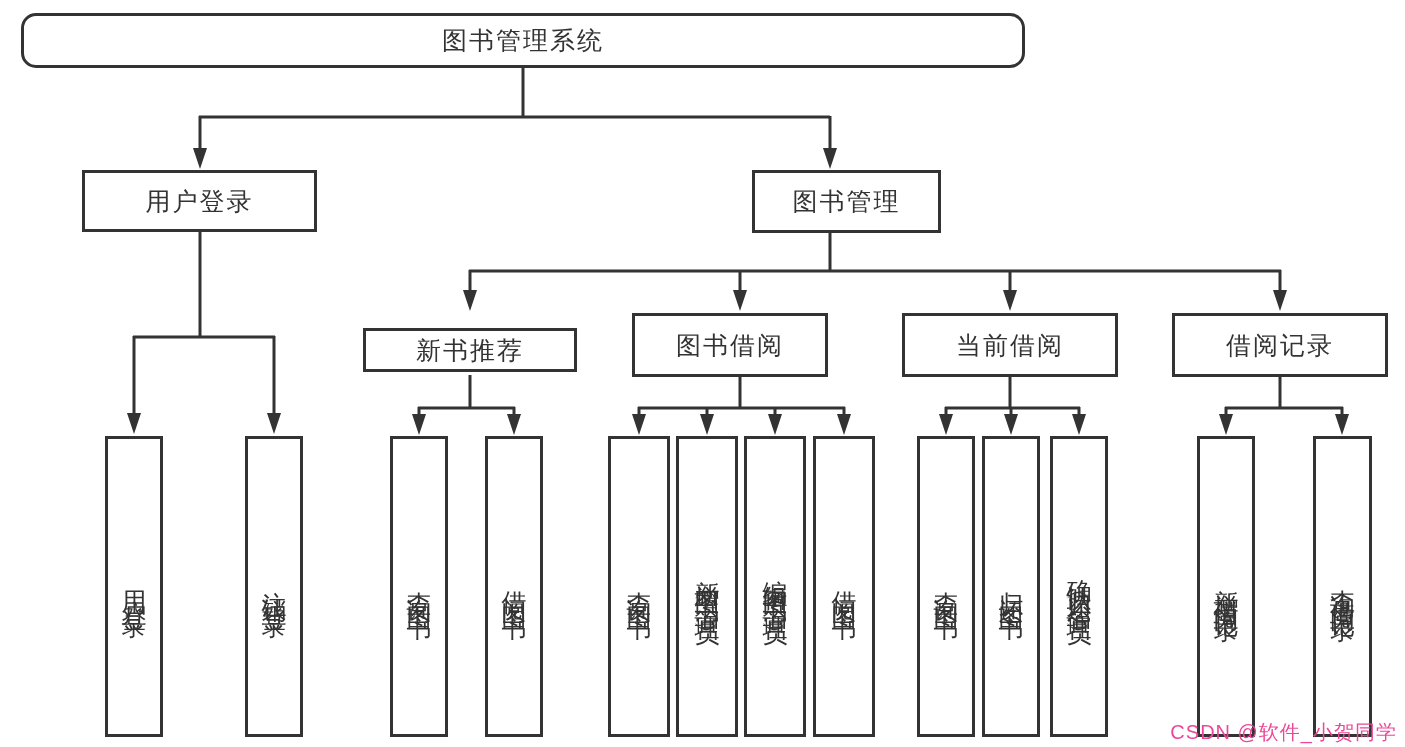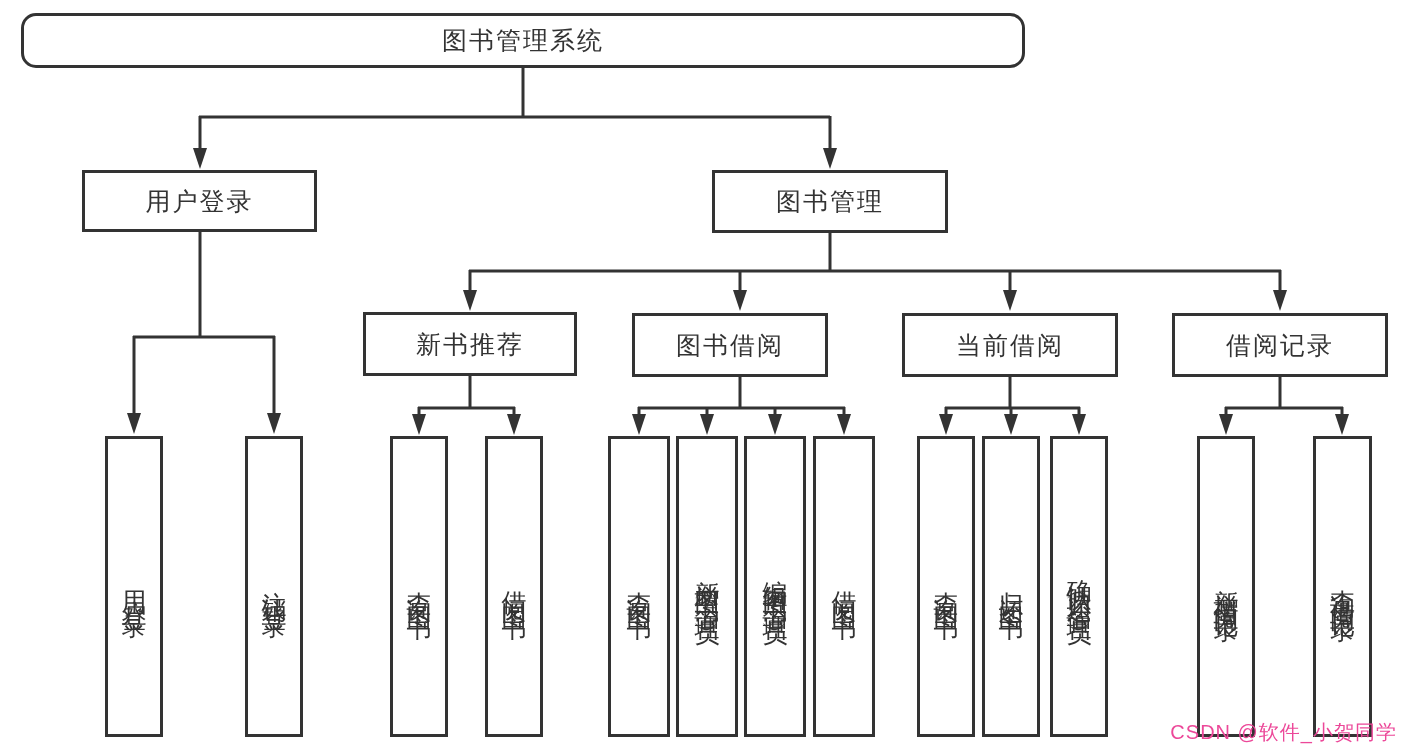--- a/index.html
+++ b/index.html
@@ -116,25 +116,25 @@
     <polygon points="1335,414 1349,414 1342,435"></polygon>
   </svg>
 
   <div class="box" style="left:21px;top:13px;width:1004px;height:55px;border-radius:15px;">
     <span class="hlabel">图书管理系统</span>
   </div>
 
   <div class="box" style="left:82px;top:170px;width:235px;height:62px;">
     <span class="hlabel">用户登录</span>
   </div>
-  <div class="box" style="left:712px;top:170px;width:236px;height:63px;text-align:right;">
+  <div class="box" style="left:752px;top:170px;width:189px;height:63px;text-align:right;">
     <span class="hlabel">图书管理</span>
   </div>
 
-  <div class="box" style="left:363px;top:312px;width:214px;height:64px;">
+  <div class="box" style="left:363px;top:328px;width:214px;height:44px;">
     <span class="hlabel">新书推荐</span>
   </div>
   <div class="box" style="left:632px;top:313px;width:196px;height:64px;">
     <span class="hlabel">图书借阅</span>
   </div>
   <div class="box" style="left:902px;top:313px;width:216px;height:64px;">
     <span class="hlabel">当前借阅</span>
   </div>
   <div class="box" style="left:1172px;top:313px;width:216px;height:64px;">
     <span class="hlabel">借阅记录</span>

